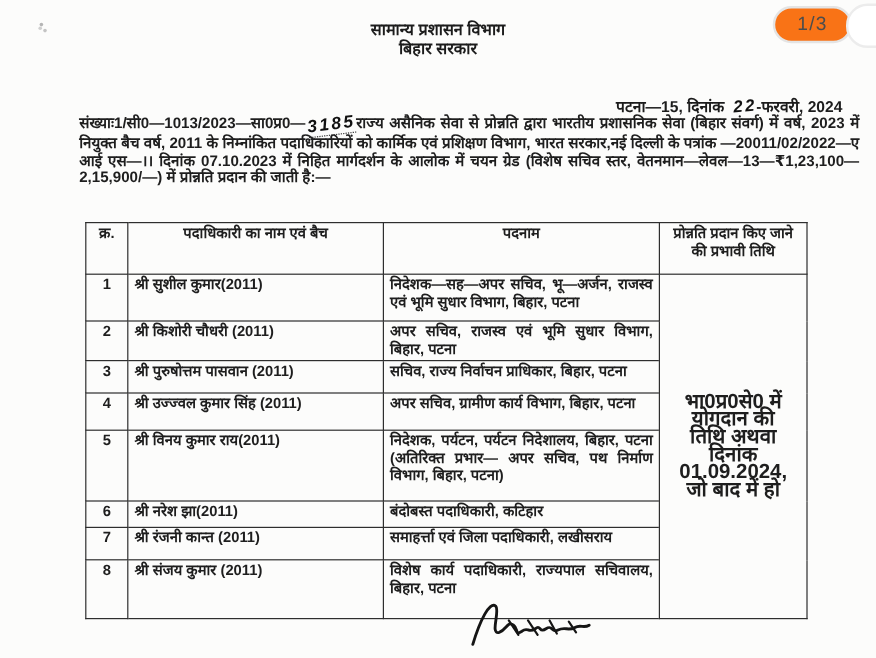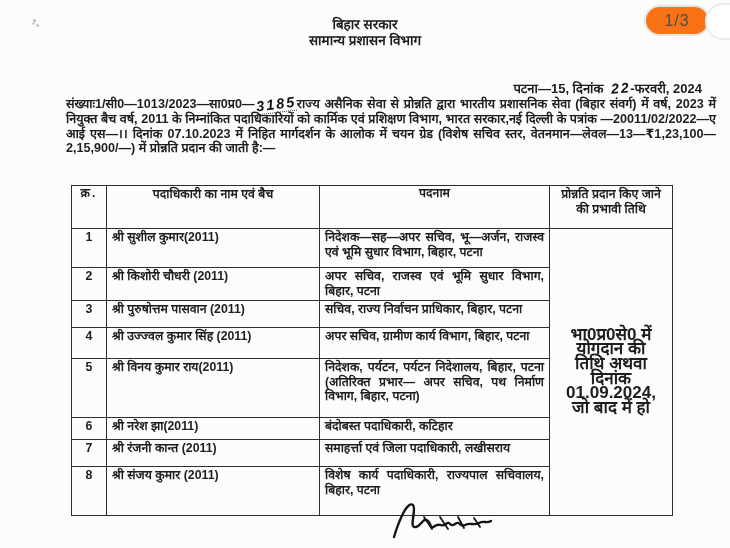--- a/index.html
+++ b/index.html
@@ -59,43 +59,43 @@
   }
   table.officers td,table.officers th{
     border:1px solid #2e2e2e;padding:1px 5px 2px 5px;vertical-align:top;
     line-height:14.6px;font-weight:bold;
   }
   col.c-sno{width:35px;} col.c-name{width:213px;}
   col.c-desig{width:230px;} col.c-date{width:123px;}
   tr.hdr{height:43px;}
   tr.r1{height:39px;} tr.r2{height:29px;} tr.r3{height:27px;} tr.r4{height:31px;}
   tr.r5{height:59px;} tr.r6{height:22px;} tr.r7{height:27px;} tr.r8{height:49px;}
-  .h-sno,.h-desig{font-family:Liberation Mono, monospace;}
+  .h-sno,.h-desig{}
   .h-name{}
   .h-date{text-align:center;line-height:15.5px;padding-top:2px;}
   .cell-sno{text-align:center;}
   .cell-desig{text-align:justify;}
   .cell-note{
     text-align:center;vertical-align:middle !important;
     line-height:16.5px;font-size:17px;
   }
   .note-strong{font-weight:bold;}
   
   .signature{position:absolute;left:388px;top:497px;}
 </style>
 </head>
 <body>
 
 <div class="pill">1/3</div>
 <div class="pill-partial"></div>
 <div class="smudge"></div>
 
 <div class="doc-header">
+  <div>सामान्य प्रशासन विभाग</div>
   <div>बिहार सरकार</div>
-  <div>सामान्य प्रशासन विभाग</div>
 </div>
 
 <div class="place-date"><span>पटना—15, दिनांक</span>&nbsp;&nbsp;<span class="hw hw-day">22</span><span>-फरवरी, 2024</span></div>
 
 <div class="body-para"><span>संख्याः1/सी0—1013/2023—सा0प्र0—</span><span class="hw hw-ref">3185</span><span>राज्य असैनिक सेवा से प्रोन्नति द्वारा भारतीय प्रशासनिक सेवा (बिहार संवर्ग) में वर्ष, 2023 में नियुक्त बैच वर्ष, 2011 के निम्नांकित पदाधिकारियों को कार्मिक एवं प्रशिक्षण विभाग, भारत सरकार,नई दिल्ली के पत्रांक —20011/02/2022—ए आई एस—।। दिनांक 07.10.2023 में निहित मार्गदर्शन के आलोक में चयन ग्रेड (विशेष सचिव स्तर, वेतनमान—लेवल—13—₹1,23,100—2,15,900/—) में प्रोन्नति प्रदान की जाती है:—</span></div>
 
 <table class="officers">
   <colgroup>
       <col class="c-sno">
       <col class="c-name">

